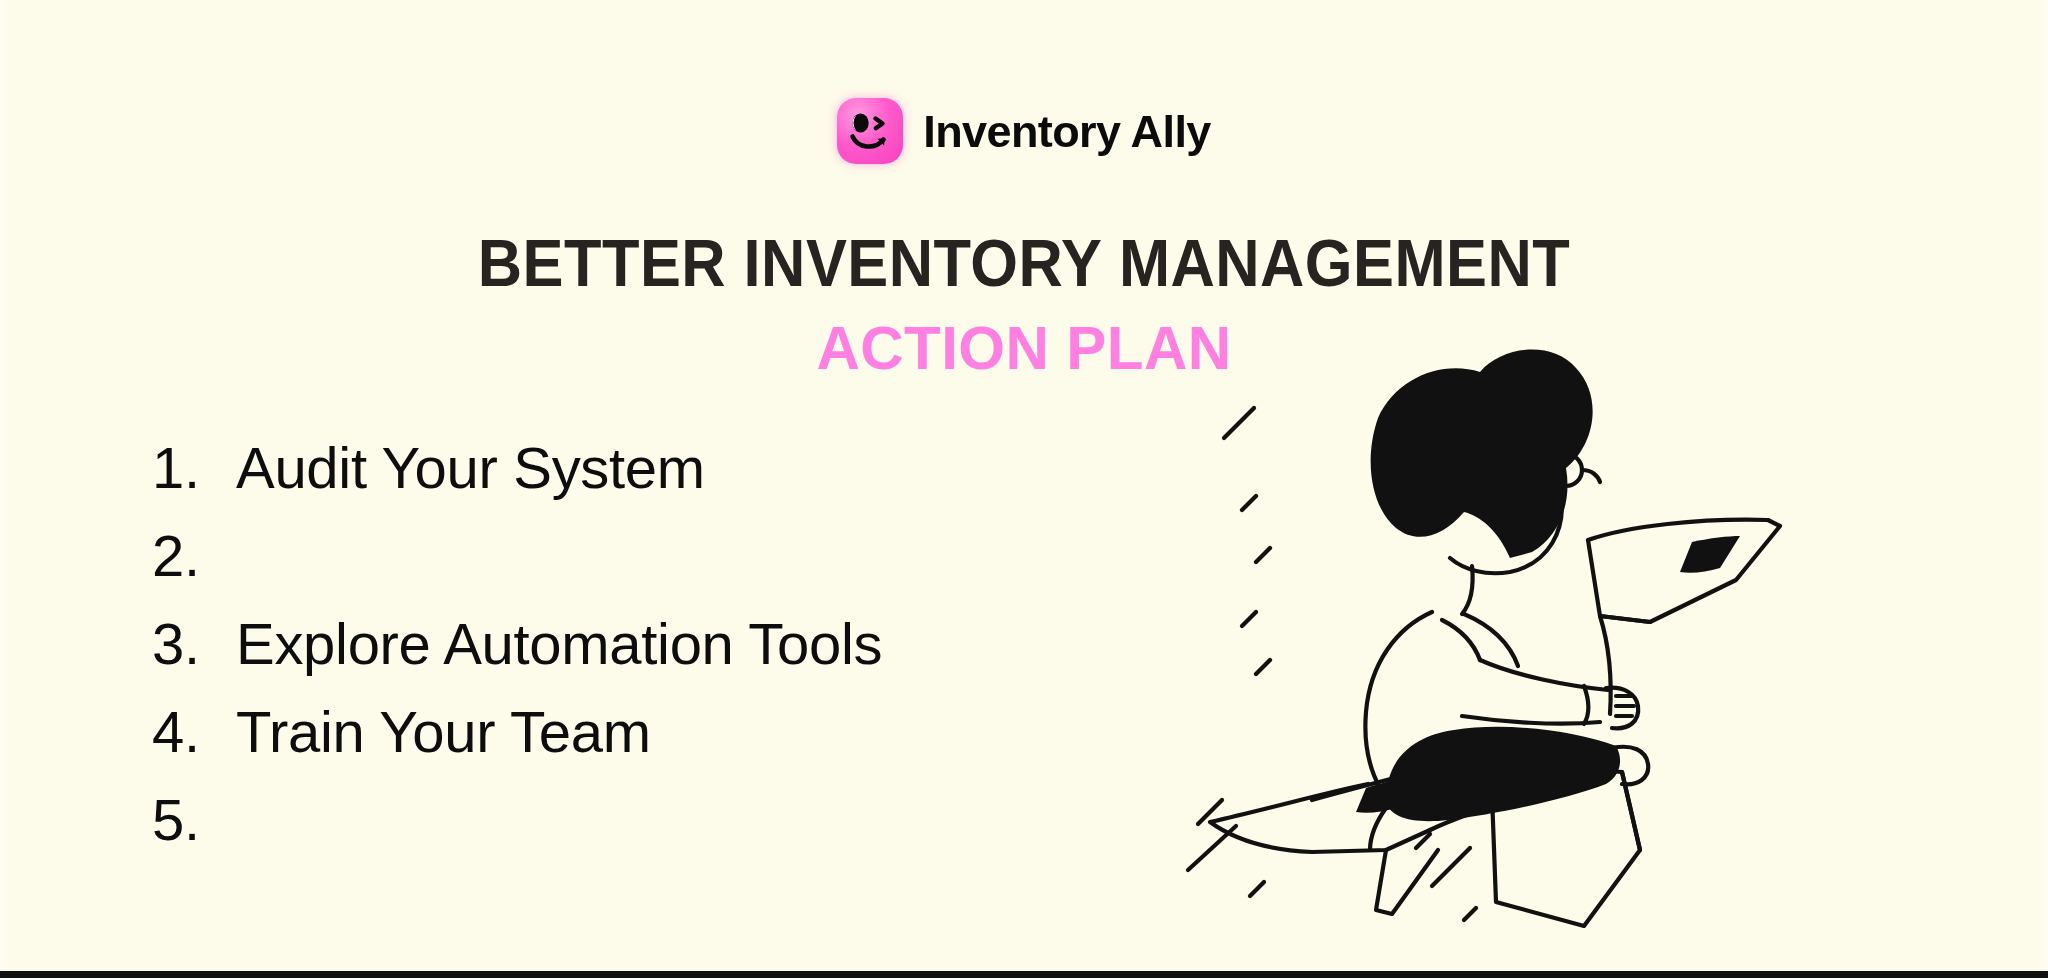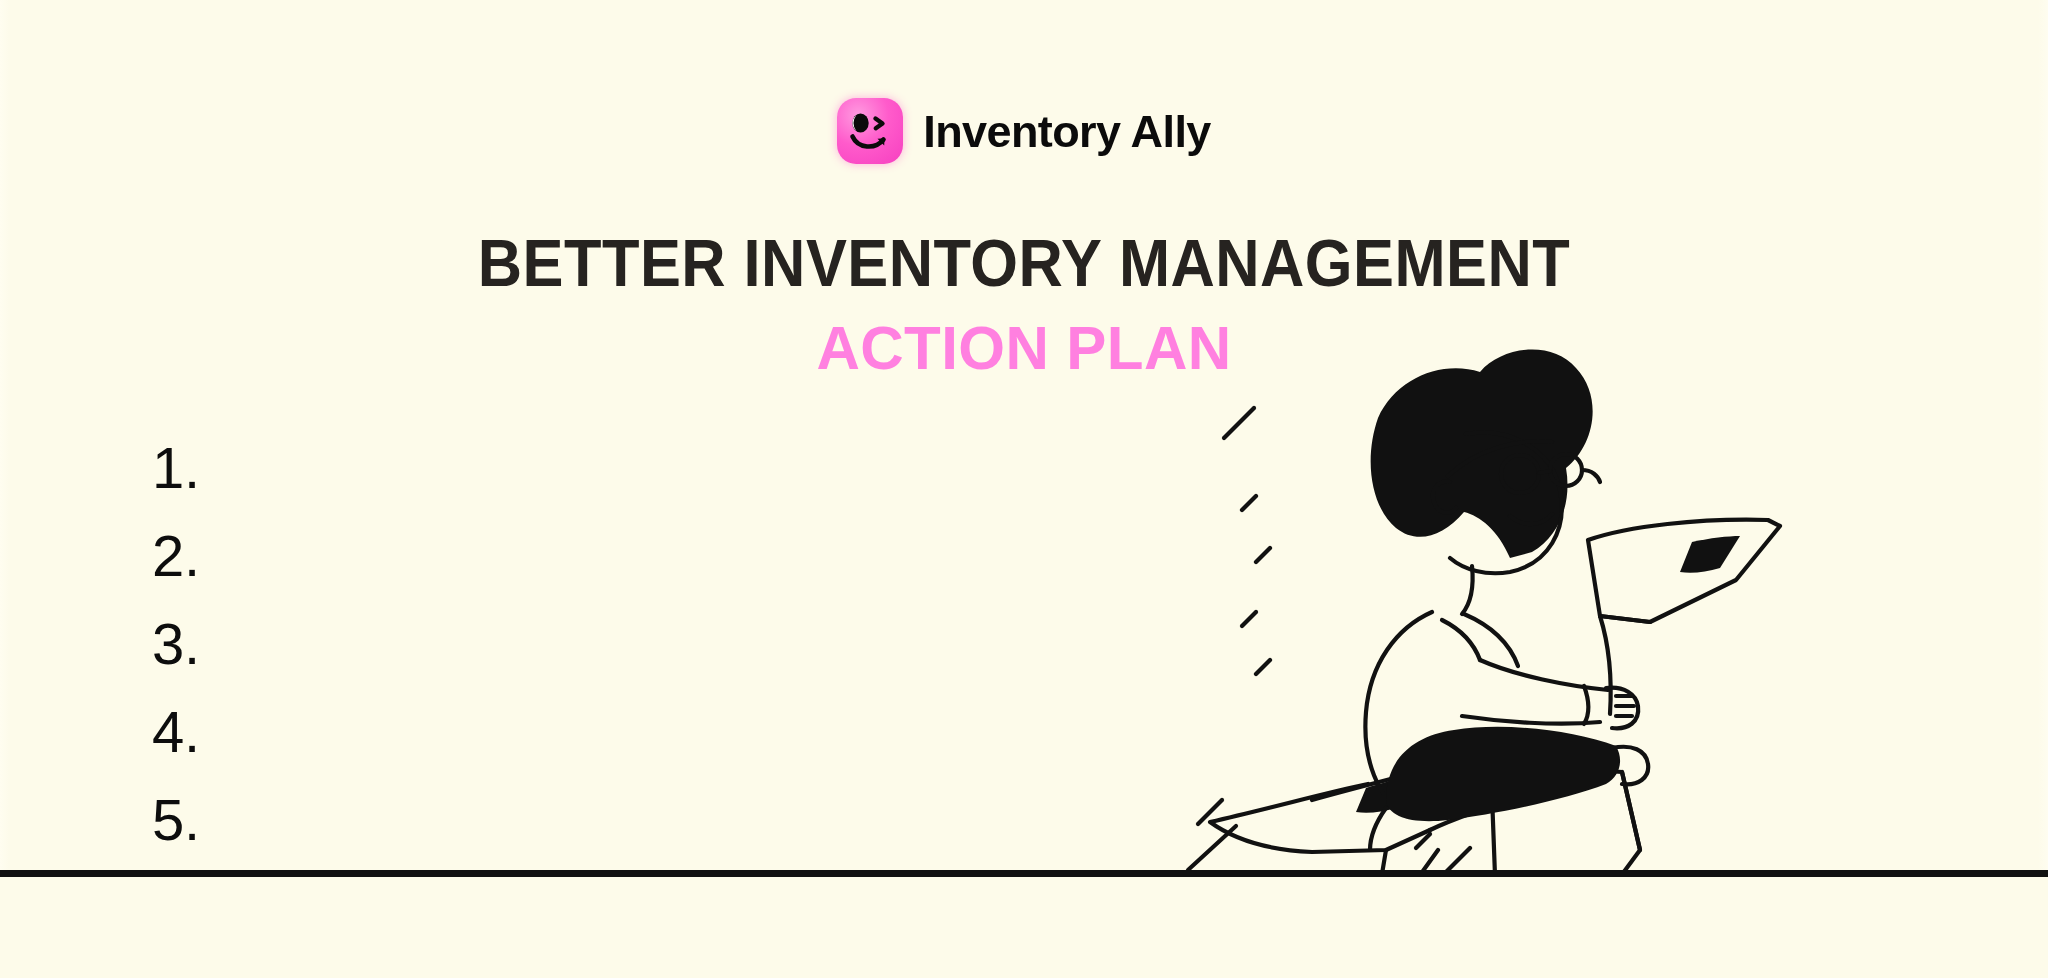--- a/index.html
+++ b/index.html
@@ -13,21 +13,21 @@
 
   body {
     background: #FDFBEA;
     font-family: "Liberation Sans", sans-serif;
     -webkit-font-smoothing: antialiased;
   }
 
   .slide {
     position: relative;
     width: 2048px;
-    height: 877px;
+    height: 978px;
     background: #FDFBEA;
     overflow: hidden;
   }
 
   
   .edge-shade {
     position: absolute;
     top: 0;
     width: 10px;
     height: 978px;
@@ -172,29 +172,32 @@
     </span>
     <span class="brand-name">Inventory Ally</span>
   </div>
 
   <h1 class="headline">BETTER INVENTORY MANAGEMENT</h1>
   <h2 class="subhead">ACTION PLAN</h2>
 
   <ol class="action-list">
     <li class="action-item">
       <span class="action-num">1.</span>
+      <span class="action-text">Audit Your System</span>
     </li>
     <li class="action-item">
       <span class="action-num">2.</span>
     </li>
     <li class="action-item">
       <span class="action-num">3.</span>
+      <span class="action-text">Explore Automation Tools</span>
     </li>
     <li class="action-item">
       <span class="action-num">4.</span>
+      <span class="action-text">Train Your Team</span>
     </li>
     <li class="action-item">
       <span class="action-num">5.</span>
     </li>
   </ol>
 
   <div class="illustration">
     <svg viewBox="0 0 640 600" aria-hidden="true">
       <g fill="none" stroke="#111111" stroke-width="4.2" stroke-linecap="round" stroke-linejoin="round">
 

